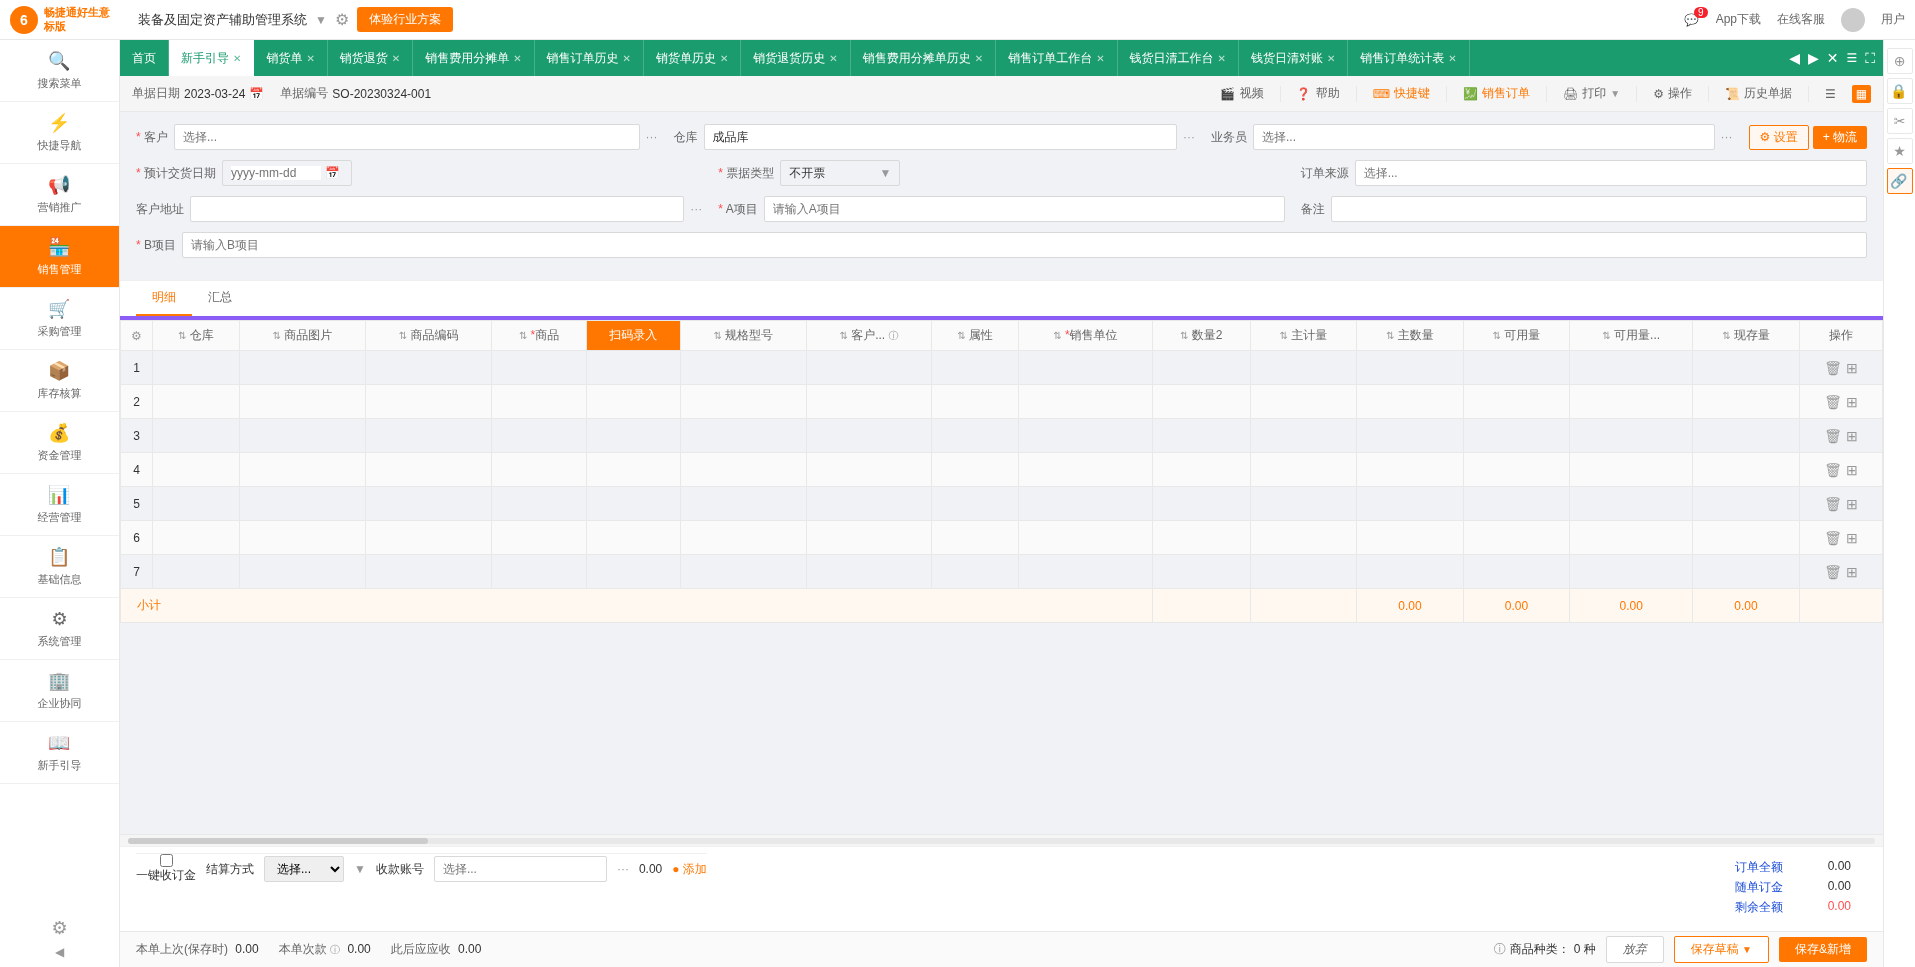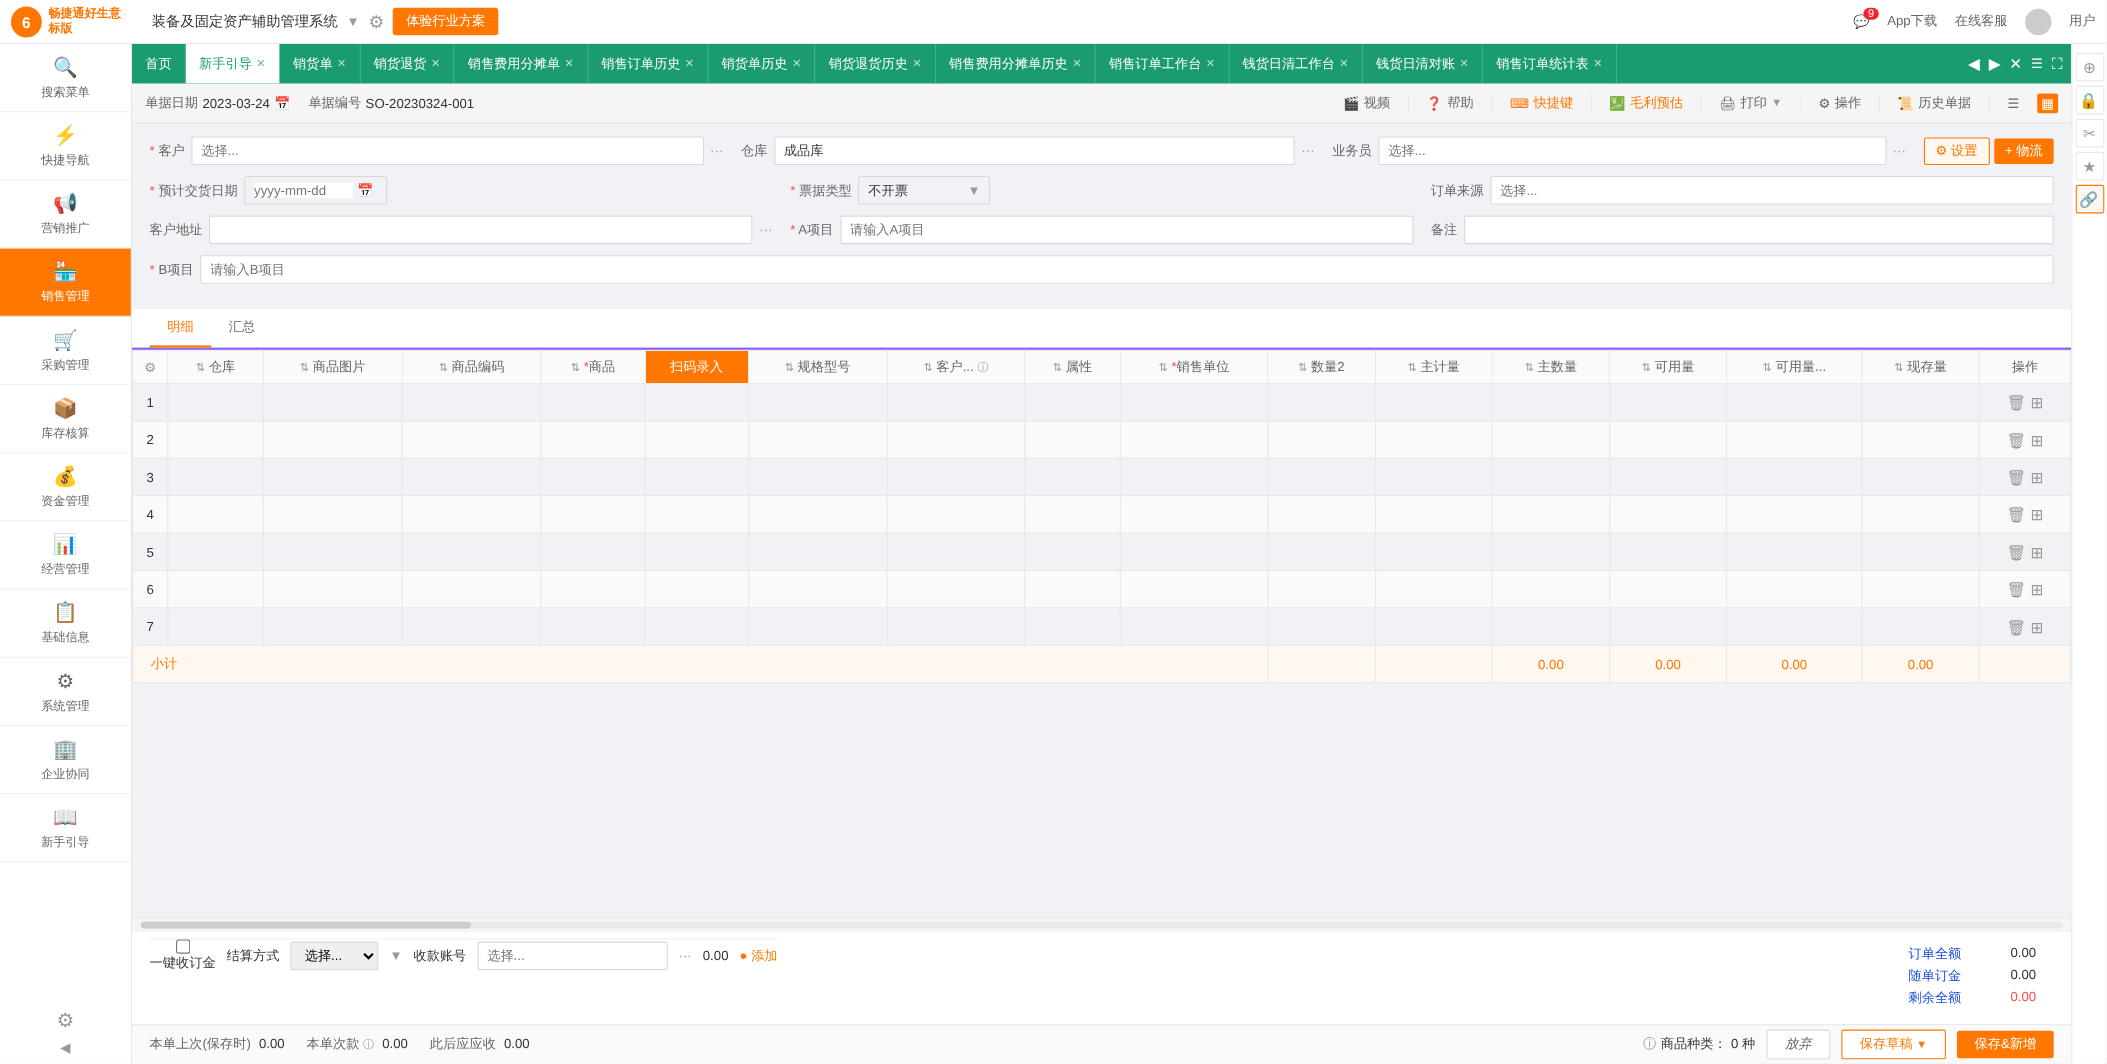--- a/index.html
+++ b/index.html
@@ -51,21 +51,21 @@
     .form-label { color: #666; white-space: nowrap; font-size: 12px; }
     .form-label.required::before { content: '* '; color: #ff4d4f; }
     .form-input { border: 1px solid #d9d9d9; border-radius: 2px; padding: 3px 8px; font-size: 12px; color: #333; height: 26px; flex: 1; min-width: 80px; outline: none; background: #fff; }
     .dots-btn { color: #999; cursor: pointer; font-size: 12px; }
     .date-input { display: flex; align-items: center; gap: 4px; border: 1px solid #d9d9d9; border-radius: 2px; padding: 3px 8px; height: 26px; min-width: 130px; }
     .date-input input { border: none; outline: none; font-size: 12px; color: #bbb; width: 90px; }
     .calendar-icon { color: #999; cursor: pointer; }
     .ticket-select { display: flex; align-items: center; border: 1px solid #d9d9d9; border-radius: 2px; height: 26px; padding: 0 8px; gap: 4px; min-width: 120px; }
     
     
-    .form-tabs { display: flex; border-bottom: 2px solid #8b5cf6; padding: 0 16px; background: #fff; align-items: flex-end; }
+    .form-tabs { display: flex; border-bottom: 4px solid #8b5cf6; padding: 0 16px; background: #fff; align-items: flex-end; }
     .form-tab { padding: 8px 16px; cursor: pointer; font-size: 12px; color: #666; border-bottom: 2px solid transparent; }
     .form-tab.active { color: #ff7700; border-bottom-color: #ff7700; font-weight: 500; }
     
     
     .data-table-container { overflow: auto; flex: 1; }
     .data-table { width: 100%; border-collapse: collapse; font-size: 12px; }
     .data-table th { background: #fafafa; border: 1px solid #e8e8e8; padding: 6px 8px; text-align: center; color: #666; font-weight: normal; white-space: nowrap; position: sticky; top: 0; z-index: 1; }
     .data-table td { border: 1px solid #e8e8e8; padding: 4px 8px; text-align: center; color: #333; height: 34px; }
     .data-table tr:nth-child(even) td { background: #fafafa; }
     .row-num { color: #999; }
@@ -285,21 +285,21 @@
           <span>帮助</span>
         </div>
         <div class="toolbar-separator"></div>
         <div class="toolbar-group" style="color:#ff7700;">
           <span>⌨</span>
           <span>快捷键</span>
         </div>
         <div class="toolbar-separator"></div>
         <div class="toolbar-group" style="color:#ff7700;">
           <span>💹</span>
-          <span>毛利预估</span>
+          <span>销售订单</span>
         </div>
         <div class="toolbar-separator"></div>
         <div class="toolbar-group">
           <span>🖨</span>
           <span>打印</span>
           <span style="color:#999;font-size:10px;">▼</span>
         </div>
         <div class="toolbar-separator"></div>
         <div class="toolbar-group">
           <span>⚙</span>

